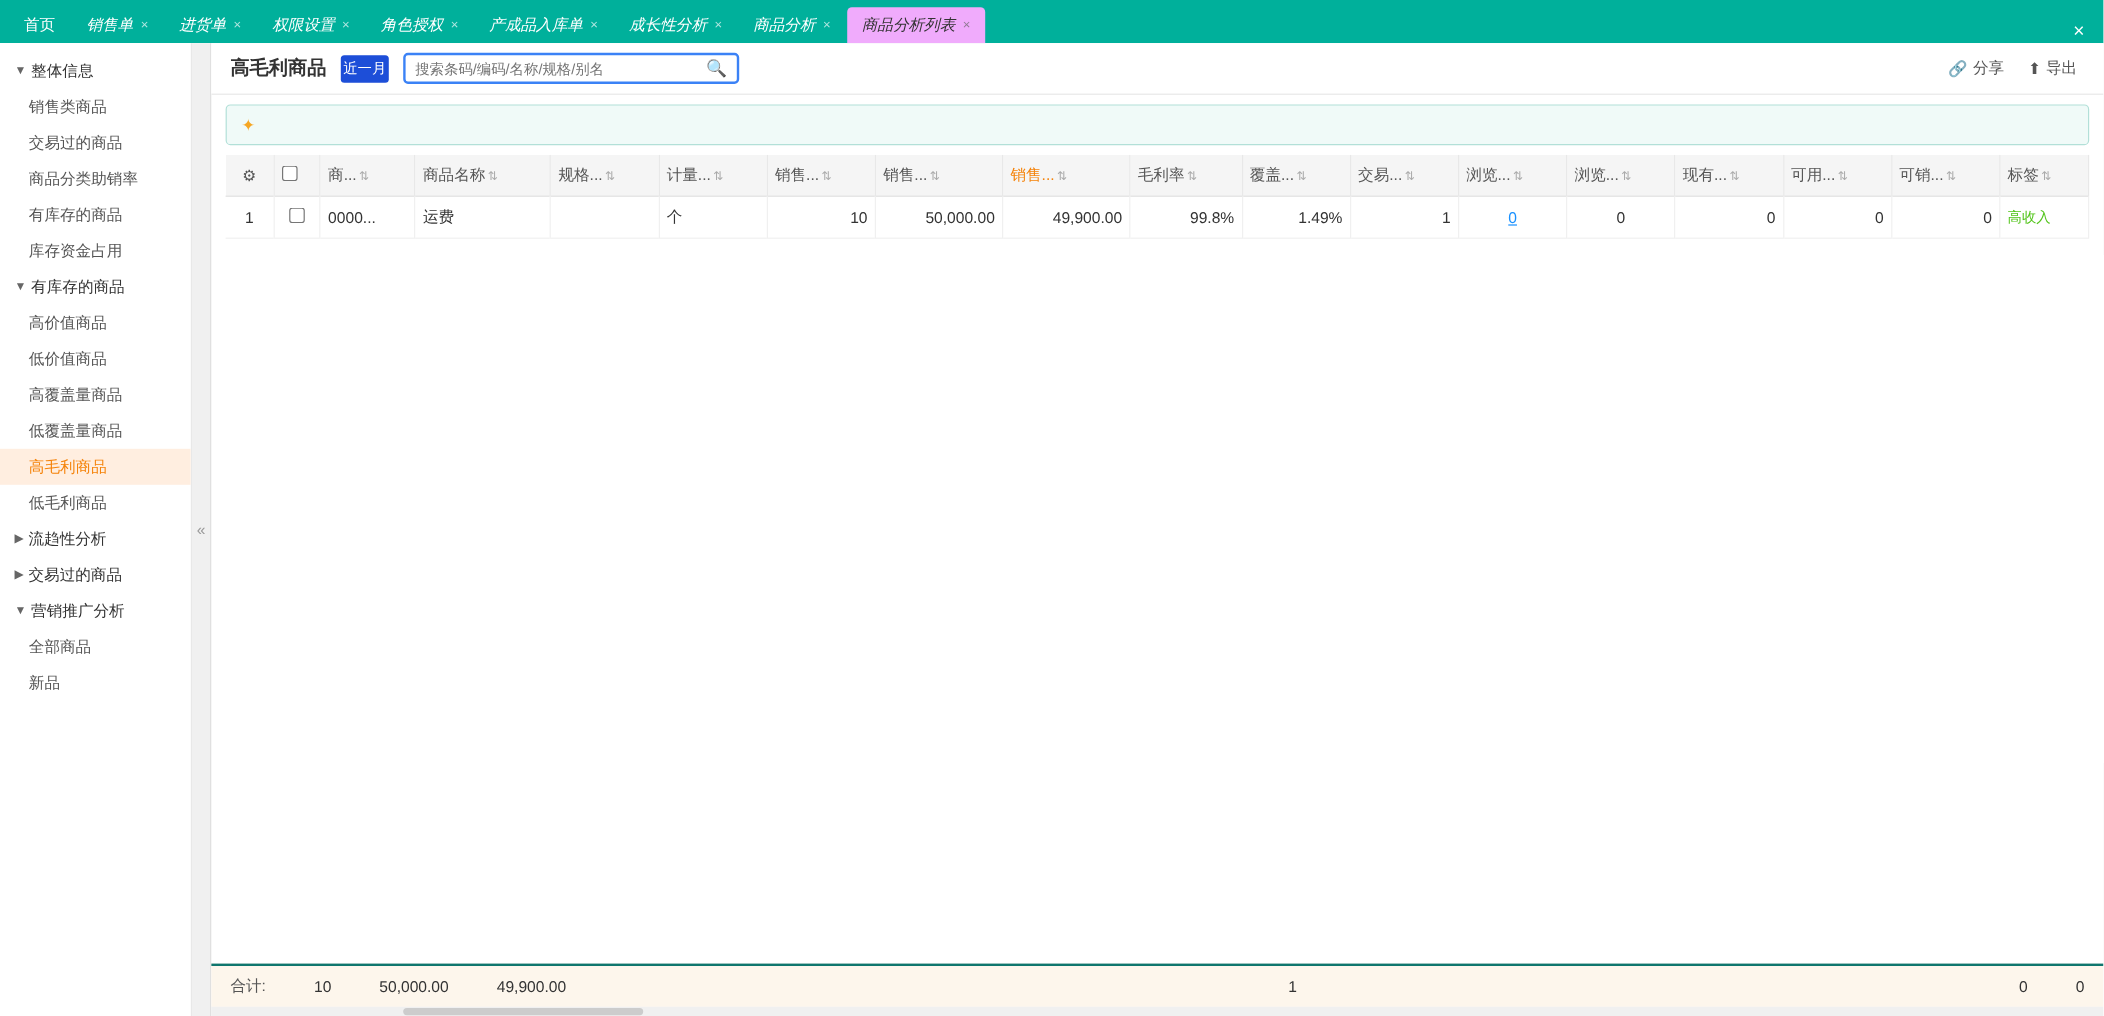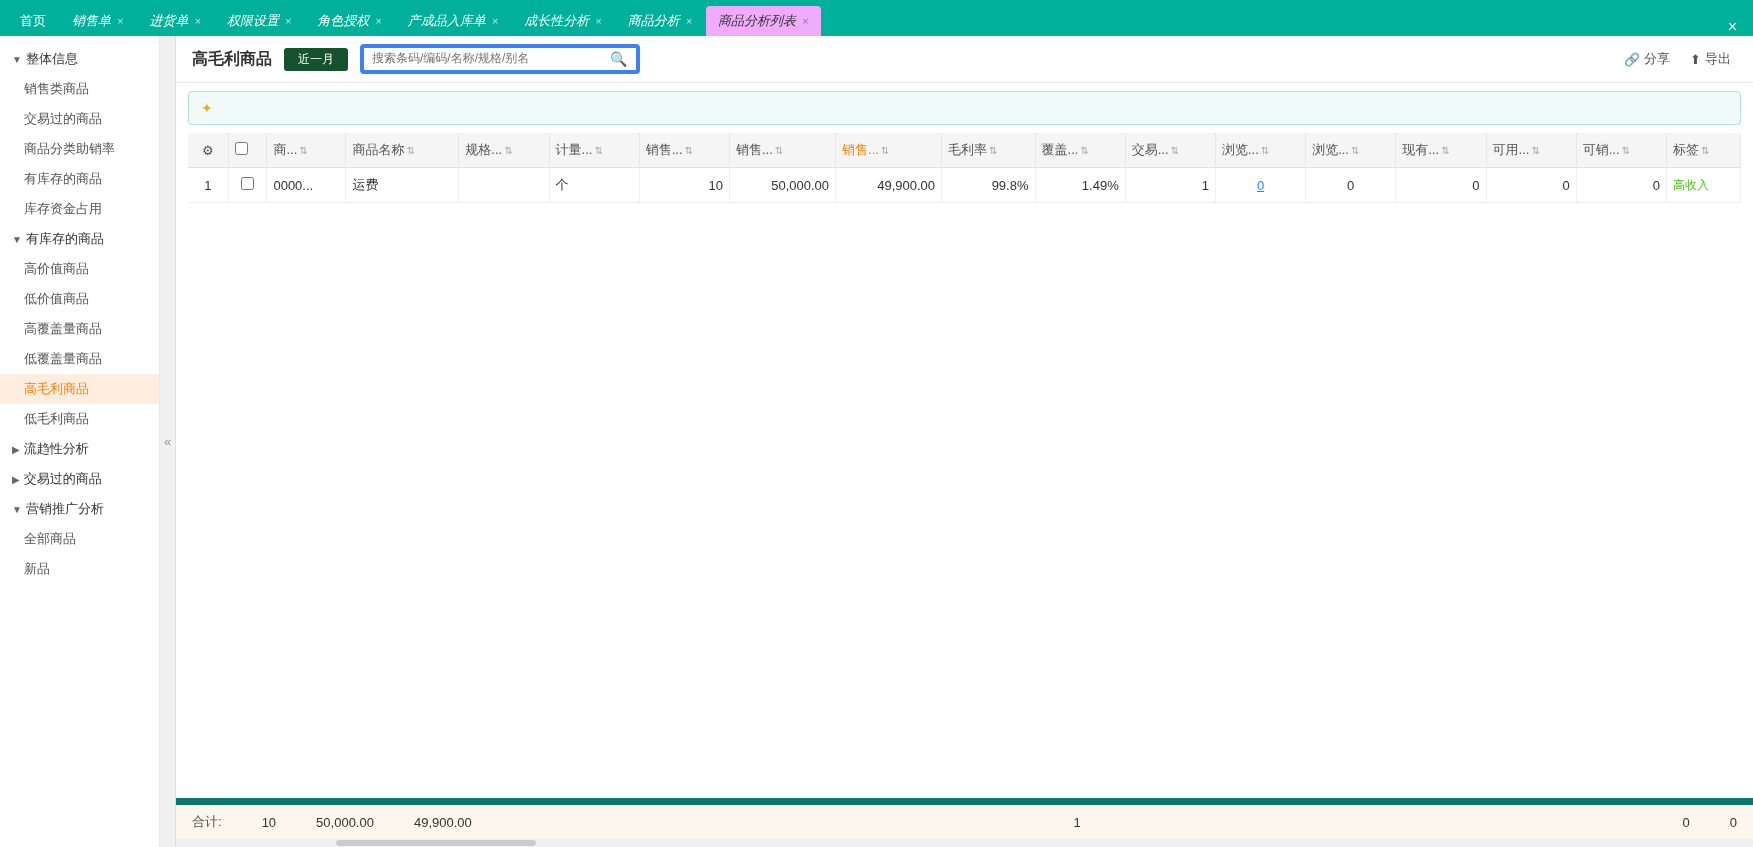--- a/index.html
+++ b/index.html
@@ -96,33 +96,33 @@
       gap: 12px;
       background: #fff;
     }
     .content-title {
       font-size: 16px;
       font-weight: 600;
       color: #333;
       white-space: nowrap;
     }
     .btn-period {
-      background: #14532d;
+      background: #1d4ed8;
       color: #fff;
       border: none;
       border-radius: 3px;
-      padding: 3px 14px;
+      padding: 3px 2px;
       font-size: 12px;
       cursor: pointer;
       white-space: nowrap;
     }
     .search-box {
       display: flex;
-      align-items: flex-start;
-      border: 4px solid #3b82f6;
+      align-items: flex-end;
+      border: 2px solid #3b82f6;
       border-radius: 4px;
       padding: 3px 8px;
       flex: 1;
       max-width: 280px;
       gap: 4px;
     }
     .search-box input {
       border: none;
       outline: none;
       font-size: 12px;
@@ -193,21 +193,21 @@
       white-space: nowrap;
     }
     tbody td.num { text-align: right; }
     tbody td.center { text-align: center; }
     .tag-high { color: #52c41a; font-size: 12px; }
     .link-cell { color: #1890ff; cursor: pointer; text-decoration: underline; }
 
     
     .table-footer {
       background: #fdf6ec;
-      border-top: 7px solid #0f766e;
+      border-top: 2px solid #0f766e;
       padding: 8px 16px;
       display: flex;
       align-items: center;
       gap: 40px;
       font-size: 13px;
       color: #333;
       flex-shrink: 0;
     }
     .footer-label { color: #555; }
     .footer-value { color: #333; }

